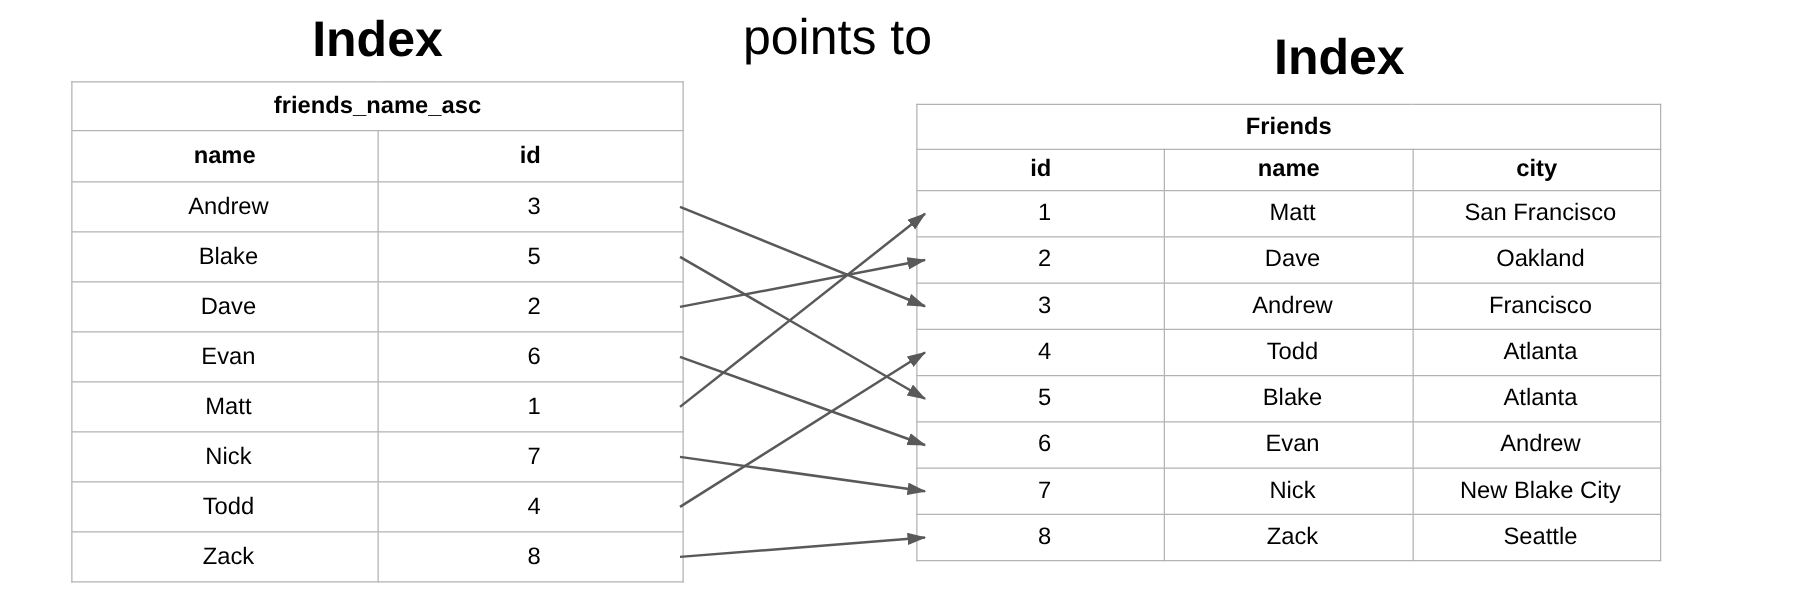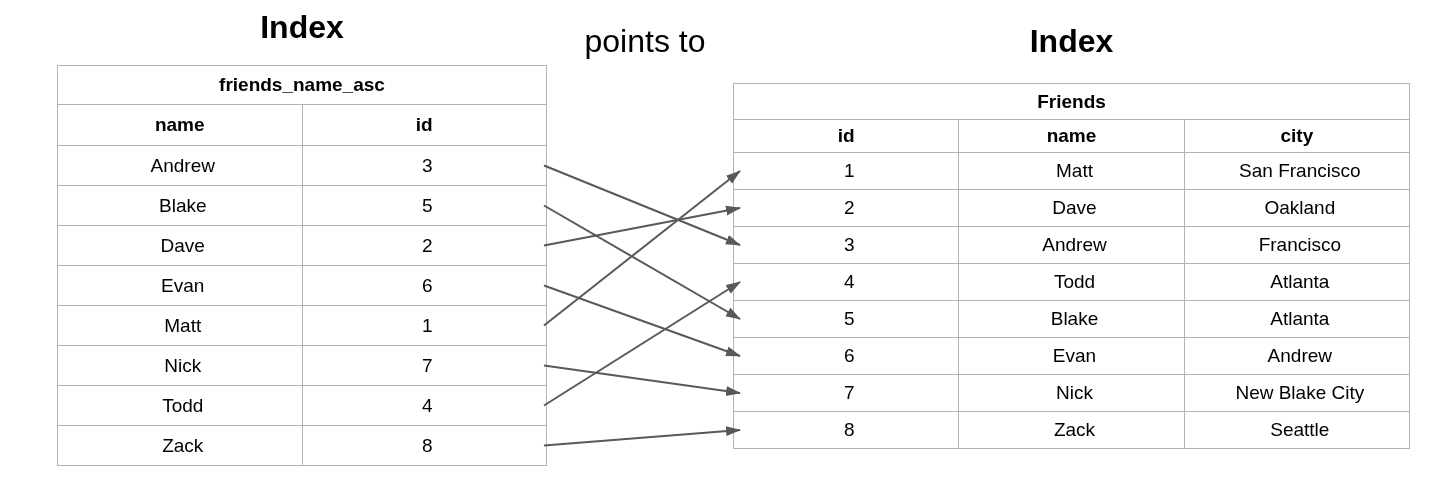--- a/index.html
+++ b/index.html
@@ -1,45 +1,45 @@
 <!DOCTYPE html>
 <html><head>
 <meta charset="utf-8">
 <style>
   html,body{margin:0;padding:0;background:#ffffff;}
   #canvas{
     position:relative;width:1452px;height:486px;background:#ffffff;
     font-family:"Liberation Sans",sans-serif;overflow:hidden;color:#000;
   }
   .heading{
-    position:absolute;font-size:32px;font-weight:bold;text-align:center;
+    position:absolute;font-size:40px;font-weight:bold;text-align:center;
     color:#000;line-height:1.1;white-space:nowrap;
   }
   .heading.regular{font-weight:normal;}
   table.dtable{
     position:absolute;border-collapse:collapse;table-layout:fixed;background:#fff;
   }
   table.dtable td,table.dtable th{
     border:1px solid #b3b3b3;font-size:19px;color:#000;
     padding:0 4px 0 10px;text-align:center;vertical-align:middle;
     overflow:hidden;white-space:nowrap;font-weight:normal;
   }
   table.dtable .title-cell,table.dtable th.col-head{
     text-align:center;font-weight:bold;padding:0 4px;
   }
   #index-table{left:57px;top:65px;width:490px;}
   #index-table .title-cell{height:38px;}
   #index-table th.col-head{height:40px;}
   #index-table td{height:39px;}
-  #friends-table{left:733px;top:83px;width:677px;}
+  #friends-table{left:733px;top:83px;width:596px;}
   #friends-table .title-cell{height:35px;}
   #friends-table th.col-head{height:32px;}
   #friends-table td{height:36px;}
   #index-heading{left:57px;top:10px;width:490px;}
-  #points-to-label{left:495px;top:8px;width:300px;margin-top:16px;}
+  #points-to-label{left:520px;top:8px;width:300px;}
   #table-heading{left:733px;top:24px;width:677px;}
   #arrows{position:absolute;left:0;top:0;width:1452px;height:486px;pointer-events:none;}
 </style>
 </head>
 <body>
 
 <div id="canvas">
 
   <div id="index-heading" class="heading">Index</div>
 

